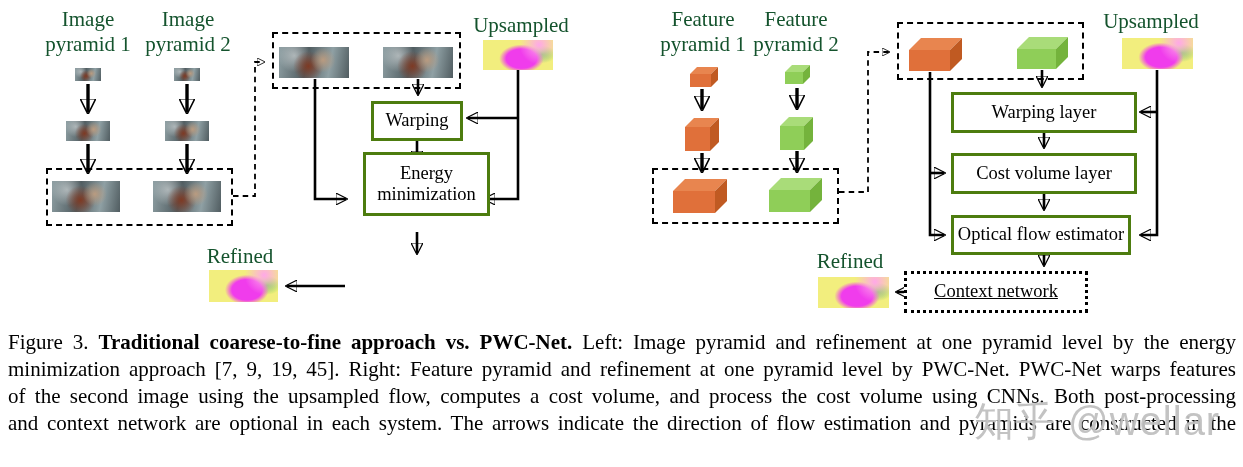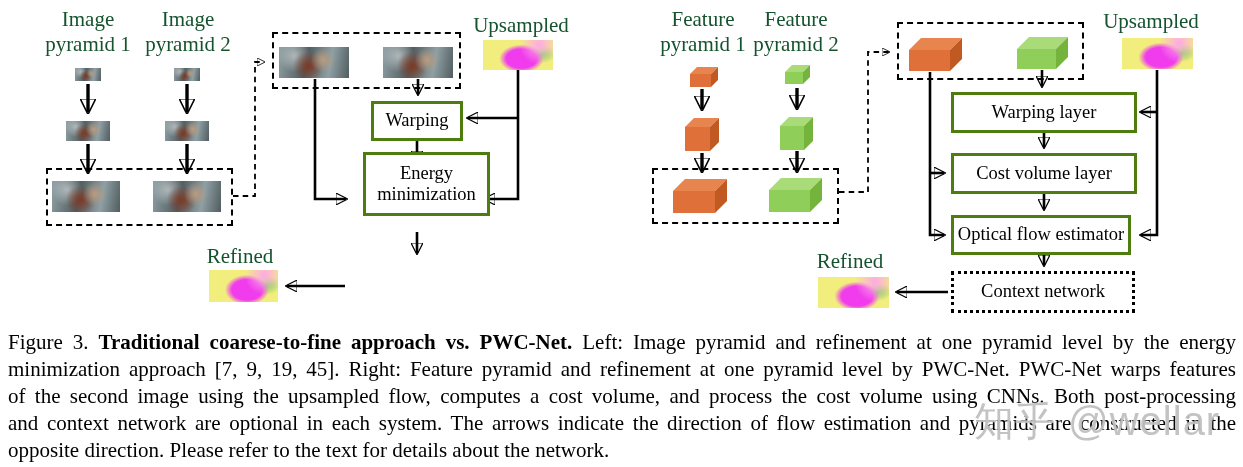--- a/index.html
+++ b/index.html
@@ -171,32 +171,31 @@
 
   <div class="pbox" style="left:951px;top:92px;width:186px;height:41px;">
     <span>Warping layer</span>
   </div>
   <div class="pbox" style="left:951px;top:153px;width:186px;height:41px;">
     <span>Cost volume layer</span>
   </div>
   <div class="pbox" style="left:951px;top:215px;width:180px;height:40px;">
     <span>Optical flow estimator</span>
   </div>
-  <div class="pbox dotted" style="left:951px;top:271px;width:184px;height:42px;">
+  <div class="pbox dotted" style="left:904px;top:271px;width:184px;height:42px;text-decoration:underline;">
     <span>Context network</span>
   </div>
 
   <div class="dlabel" style="left:800px;top:249px;width:100px;">
     <span>Refined flow</span>
   </div>
   <div class="flow" style="left:818px;top:277px;width:71px;height:31px;"></div>
 
   <div class="caption">
     <div class="cline"><span>Figure 3. </span><b>Traditional coarese-to-fine approach vs. PWC-Net.</b><span> Left: Image pyramid and refinement at one pyramid level by the energy</span></div>
     <div class="cline">minimization approach [7, 9, 19, 45]. Right: Feature pyramid and refinement at one pyramid level by PWC-Net. PWC-Net warps features</div>
     <div class="cline">of the second image using the upsampled flow, computes a cost volume, and process the cost volume using CNNs. Both post-processing</div>
     <div class="cline">and context network are optional in each system. The arrows indicate the direction of flow estimation and pyramids are constructed in the</div>
-    <div class="cline last">opposite direction. Please refer to the text for details about the network.</div>
   </div>
 
   <div class="watermark">知乎 @wellar</div>
 
 </div>
 
 </body></html>

